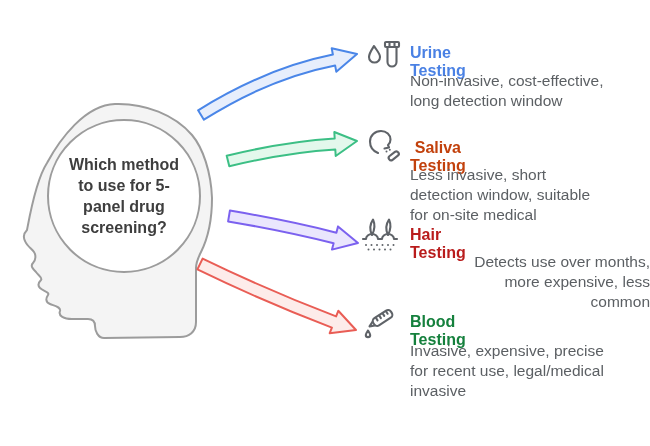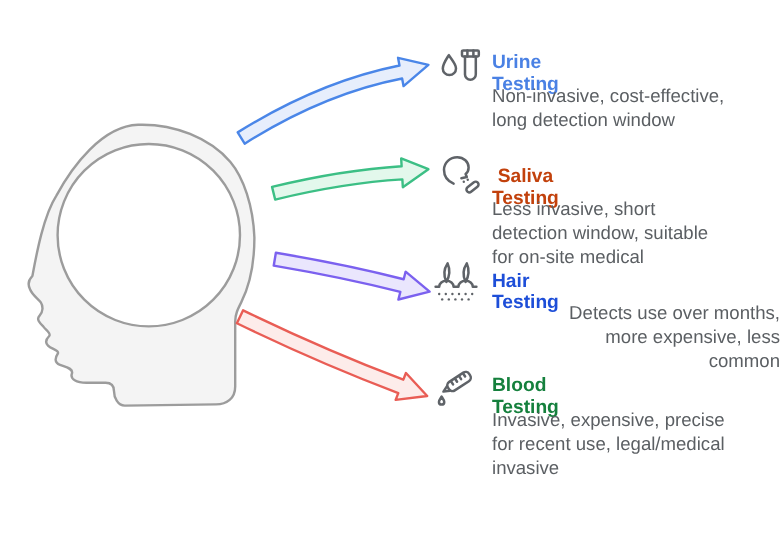--- a/index.html
+++ b/index.html
@@ -24,21 +24,21 @@
   .method{position:absolute;}
   .method .title{
     position:absolute;left:0;top:0;margin:0;font-size:16px;font-weight:bold;line-height:18px;
   }
   .method .desc{
     position:absolute;left:0;margin:0;font-size:15.5px;line-height:20px;color:#5b5f63;
     white-space:pre-line;width:240px;
   }
   .t-blue{color:#4a81e4;}
   .t-green{color:#c2410c;text-align:center;}
-  .t-purple{color:#1d4ed8;}
+  .t-purple{color:#b91c1c;}
   .t-red{color:#15803d;}
   .m-icon{position:absolute;}
   .m-icon svg{display:block;}
   .oline{fill:none;stroke:#5f6368;stroke-width:2.1;stroke-linecap:round;stroke-linejoin:round;}
   .odot{fill:#5f6368;stroke:none;}
 </style>
 </head>
 <body>
 
 <div id="canvas">
@@ -70,20 +70,24 @@
       C 60,139 85,105 115,104 Z"></path>
     <circle class="thought-circle" cx="124" cy="196" r="76"></circle>
     <g id="arrow-layer">
         <path d="M203.9,119.7 Q270.0,78.0 335.1,65.4 L336.3,71.8 L357.0,54.0 L331.7,48.2 L332.9,54.6 Q266.0,68.0 198.1,110.3 Z" class="arrow arrow-blue"></path>
         <path d="M229.3,166.3 Q286.8,152.4 335.3,149.5 L335.7,156.0 L357.0,141.0 L334.3,132.0 L334.7,138.5 Q285.2,141.6 226.7,155.7 Z" class="arrow arrow-green"></path>
         <path d="M228.1,221.4 Q286.9,231.4 333.6,243.3 L332.0,249.6 L358.0,243.0 L338.0,226.4 L336.4,232.7 Q289.1,220.6 229.9,210.6 Z" class="arrow arrow-purple"></path>
         <path d="M197.4,269.4 Q265.6,302.5 331.9,327.6 L329.7,333.2 L356.0,330.0 L338.3,310.8 L336.1,316.4 Q270.4,291.5 202.6,258.6 Z" class="arrow arrow-red"></path>
       </g>
   </svg>
 
+  <div class="question">Which method
+to use for 5-
+panel drug
+screening?</div>
 
   <div class="method" style="left:410px;top:44px;">
     <div class="m-icon" style="left:-46px;top:-7px;">
       <svg width="40" height="40" viewBox="0 0 40 40">
         <path class="oline" d="M10 9 C7.5 13 5 16.5 5 20 a5.5 5.5 0 0 0 11 0 C16 16.5 12.5 13 10 9 Z"></path>
         <rect class="oline" x="21" y="5" width="14" height="5" rx="1"></rect>
         <path class="oline" d="M25.5 5 v5 M30.5 5 v5"></path>
         <path class="oline" d="M23.5 10 V25 a4.5 4.5 0 0 0 9 0 V10"></path>
       </svg>
     </div>

